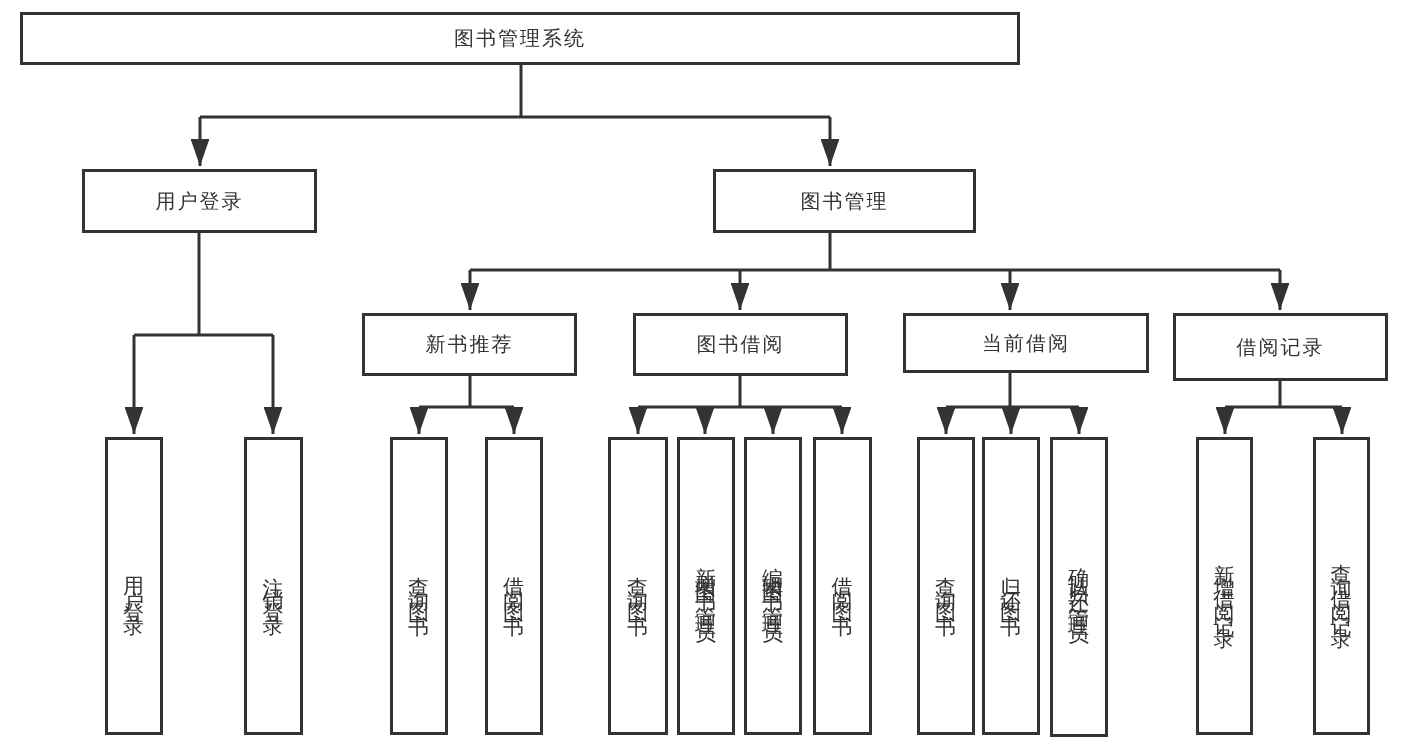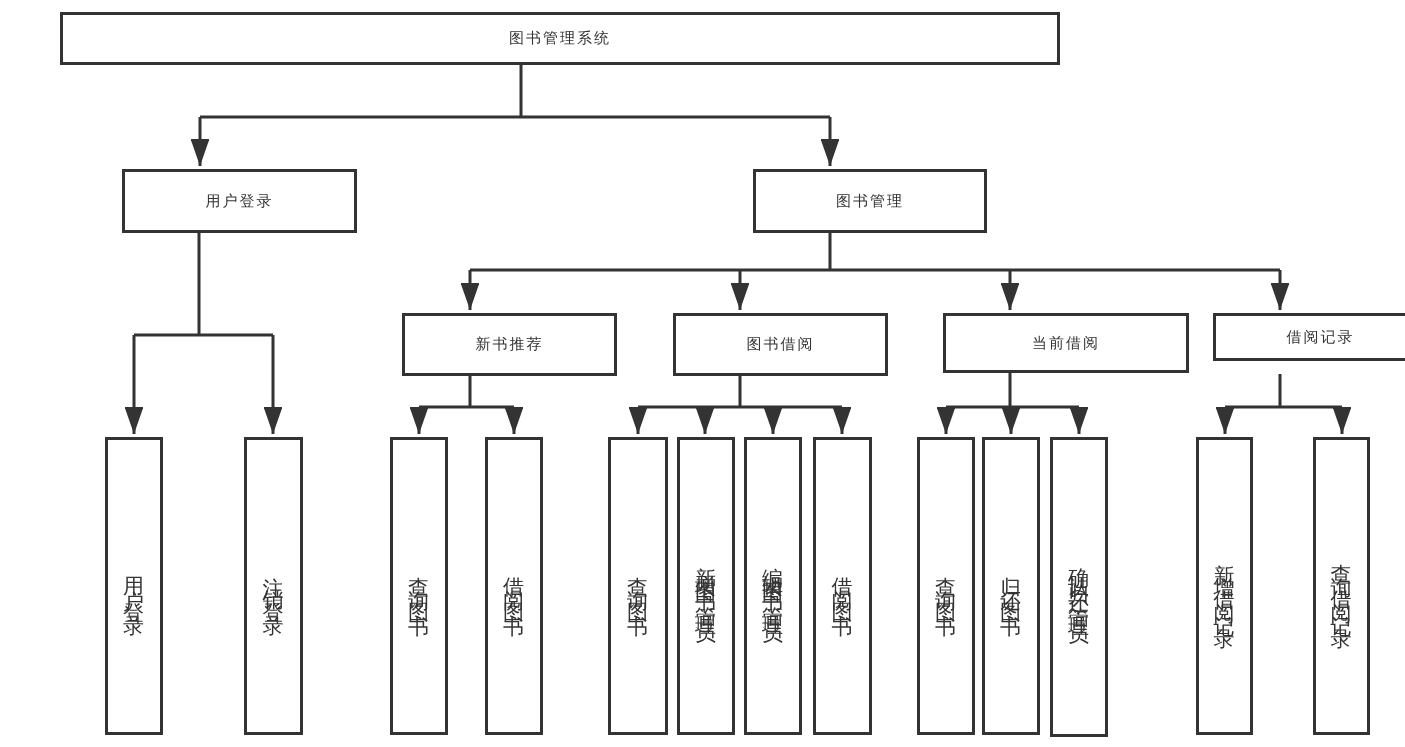--- a/index.html
+++ b/index.html
@@ -22,21 +22,21 @@
   .node {
     position: absolute;
     z-index: 2;
     border: 3px solid var(--line, #333333);
     background: var(--box_bg, #ffffff);
     display: flex;
     align-items: center;
     justify-content: center;
     color: var(--text, #333333);
   }
-  .hnode { font-size: 15px; letter-spacing: 2px; white-space: nowrap; margin-left: 40px; }
+  .hnode { font-size: 20px; letter-spacing: 2px; white-space: nowrap; }
   .vnode .vlabel {
     writing-mode: vertical-rl;
     text-orientation: mixed;
     font-size: 21px;
     letter-spacing: 13px;
     line-height: 1;
   }
   .vnode.tight .vlabel { letter-spacing: 8px; }
   .watermark {
     position: absolute;
@@ -90,34 +90,34 @@
     <path class="wire" marker-end="url(#arrow)" d="M1342,407 V434"></path>
   </svg>
 
   <div class="node hnode" style="left:20px; top:12px; width:1000px; height:53px;">
     <span>图书管理系统</span>
   </div>
 
   <div class="node hnode" style="left:82px; top:169px; width:235px; height:64px;">
     <span>用户登录</span>
   </div>
-  <div class="node hnode" style="left:713px; top:169px; width:234px; height:64px;">
+  <div class="node hnode" style="left:713px; top:169px; width:263px; height:64px;">
     <span>图书管理</span>
   </div>
 
   <div class="node hnode" style="left:633px; top:313px; width:215px; height:63px;">
     <span>图书借阅</span>
   </div>
   <div class="node hnode" style="left:362px; top:313px; width:215px; height:63px;">
     <span>新书推荐</span>
   </div>
   <div class="node hnode" style="left:903px; top:313px; width:246px; height:60px;">
     <span>当前借阅</span>
   </div>
-  <div class="node hnode" style="left:1173px; top:313px; width:215px; height:48px;">
+  <div class="node hnode" style="left:1173px; top:313px; width:215px; height:68px;">
     <span>借阅记录</span>
   </div>
 
   <div class="node vnode" style="left:105px; top:437px; width:58px; height:298px;">
     <span class="vlabel">用户登录</span>
   </div>
   <div class="node vnode" style="left:244px; top:437px; width:59px; height:298px;">
     <span class="vlabel">注销登录</span>
   </div>
 

